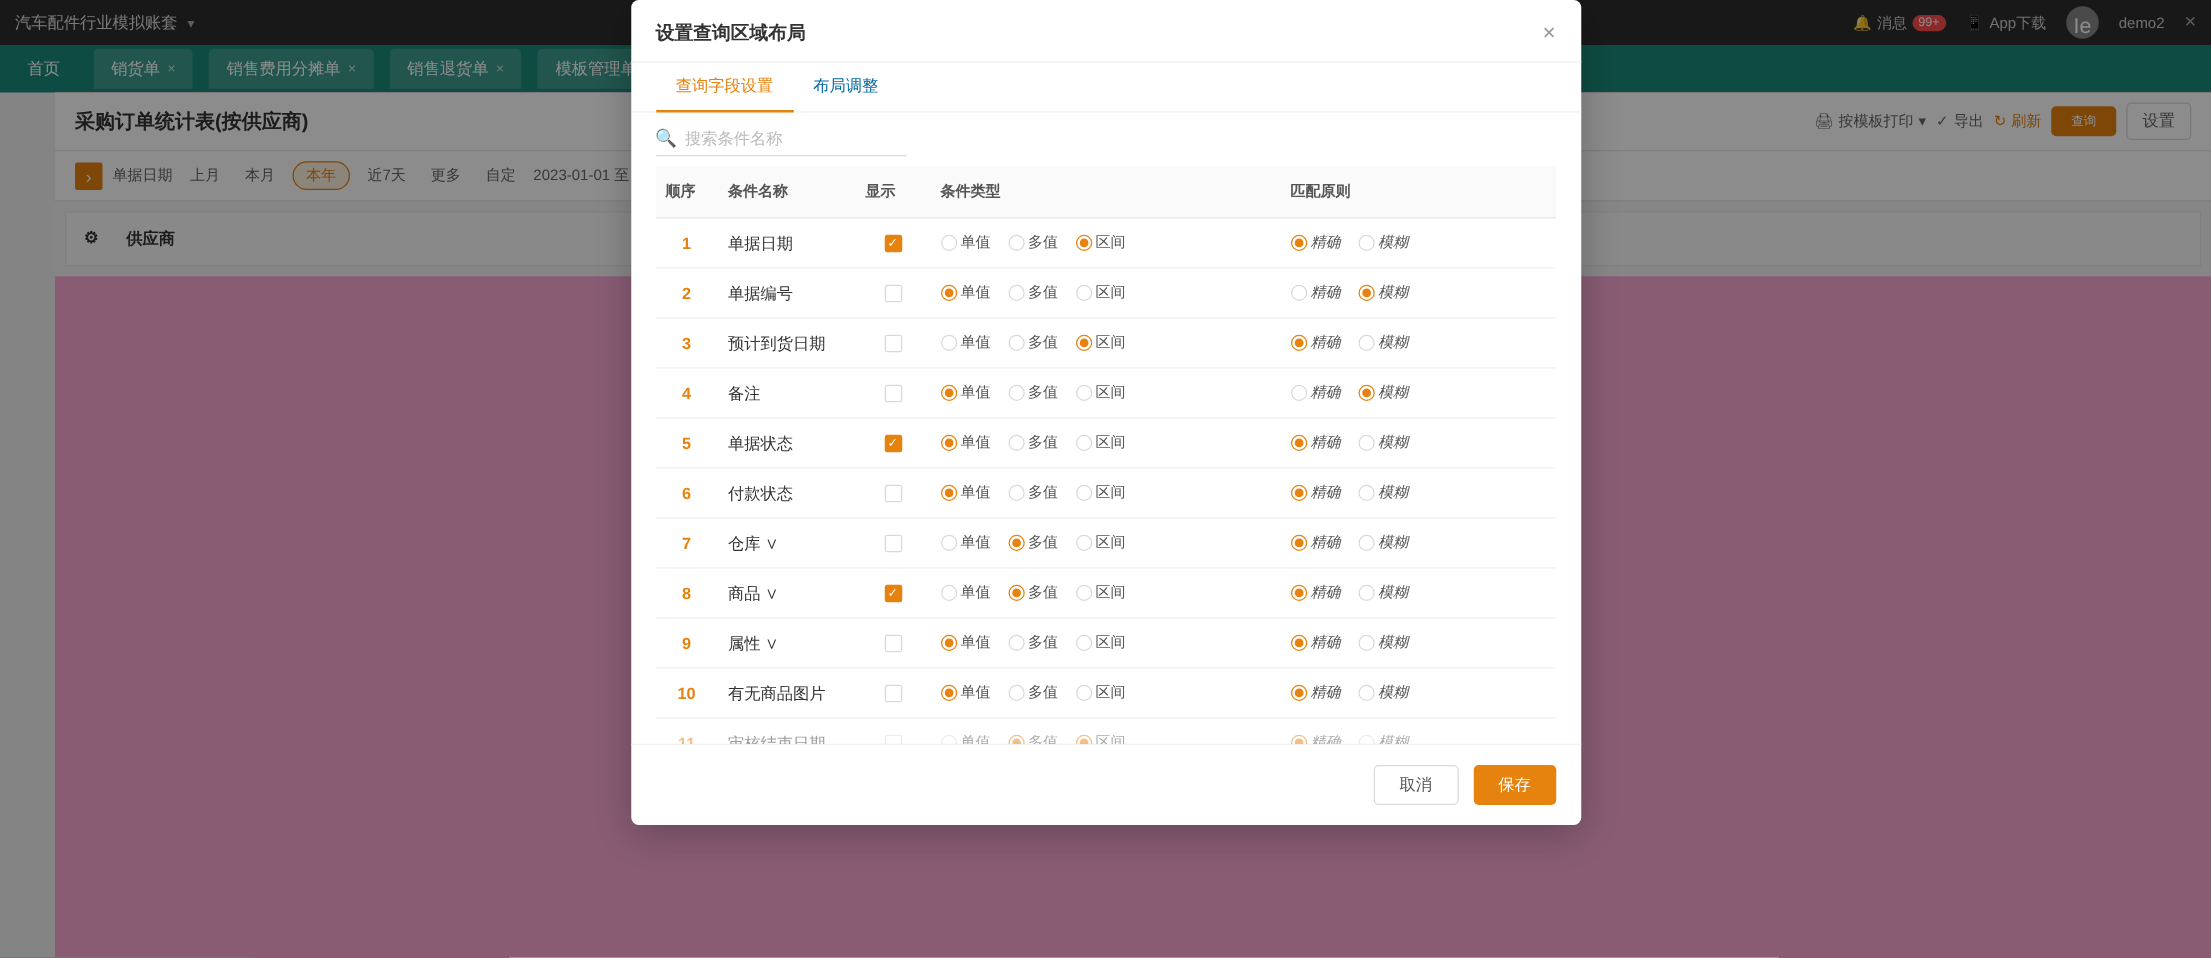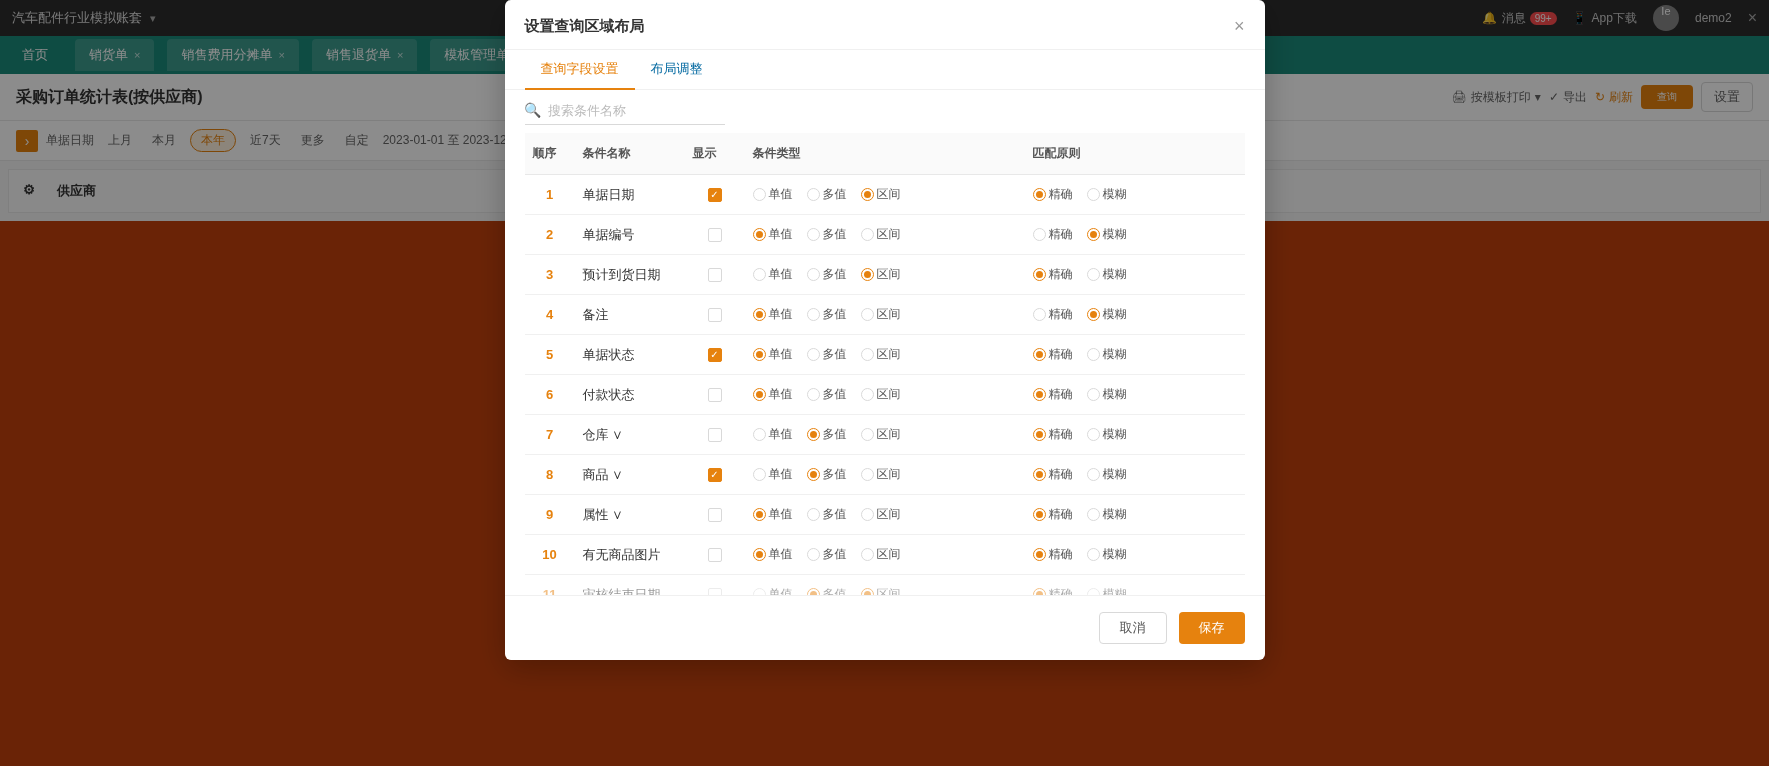--- a/index.html
+++ b/index.html
@@ -15,21 +15,21 @@
       padding: 0 12px;
       color: #ccc;
     }
     .top-bar-left { display: flex; align-items: center; gap: 8px; }
     .top-bar-title { font-size: 13px; color: #ddd; }
     .top-bar-dropdown { color: #aaa; font-size: 11px; }
     .top-bar-right { display: flex; align-items: center; gap: 16px; font-size: 12px; }
     .notification-btn { display: flex; align-items: center; gap: 4px; cursor: pointer; color: #ccc; }
     .badge { background: #ff4d4f; color: white; border-radius: 8px; padding: 1px 5px; font-size: 10px; }
     .download-btn { display: flex; align-items: center; gap: 4px; cursor: pointer; color: #ccc; }
-    .avatar { width: 26px; height: 26px; border-radius: 50%; background: #888; display: flex; align-items: flex-start; justify-content: center; color: white; font-size: 11px; }
+    .avatar { width: 26px; height: 26px; border-radius: 50%; background: #888; display: flex; align-items: flex-end; justify-content: center; color: white; font-size: 17px; }
     .username { color: #ccc; font-size: 12px; }
     .close-top { color: #aaa; cursor: pointer; font-size: 16px; }
 
     
     .tab-bar {
       background: #1a8a7a;
       height: 38px;
       display: flex;
       align-items: center;
       padding: 0 8px;
@@ -46,23 +46,24 @@
       align-items: center;
       gap: 6px;
       height: 32px;
     }
     .tab-item.active { background: white; color: #333; }
     .tab-close { font-size: 11px; color: inherit; opacity: 0.7; }
     .tab-home { background: transparent; }
 
     
     .main-area {
-      background: #c2410c;
+      background: #f9a8d4;
       min-height: calc(766px - 36px - 38px);
       position: relative;
+      margin-left: 44px;
     }
 
     
     .page-header {
       background: white;
       padding: 8px 16px;
       display: flex;
       align-items: center;
       justify-content: space-between;
       border-bottom: 1px solid #e8e8e8;
@@ -201,21 +202,21 @@
       border-radius: 50%;
       border: 1px solid #d9d9d9;
       display: flex; align-items: center; justify-content: center;
       flex-shrink: 0;
     }
     .radio-dot.selected { border-color: #e6820e; }
     .radio-dot.selected::after { content: ''; width: 7px; height: 7px; background: #e6820e; border-radius: 50%; display: block; }
 
     
     .match-group { display: flex; gap: 14px; align-items: center; }
-    .match-item { display: flex; align-items: center; gap: 3px; font-size: 12px; color: #555; cursor: pointer; white-space: nowrap; }
+    .match-item { display: flex; align-items: center; gap: 3px; font-size: 12px; color: #555; cursor: pointer; white-space: nowrap; font-style: italic; }
 
     
     .dialog-footer {
       padding: 16px 20px;
       display: flex;
       justify-content: flex-end;
       gap: 12px;
       border-top: 1px solid #f0f0f0;
     }
     .btn-cancel {

